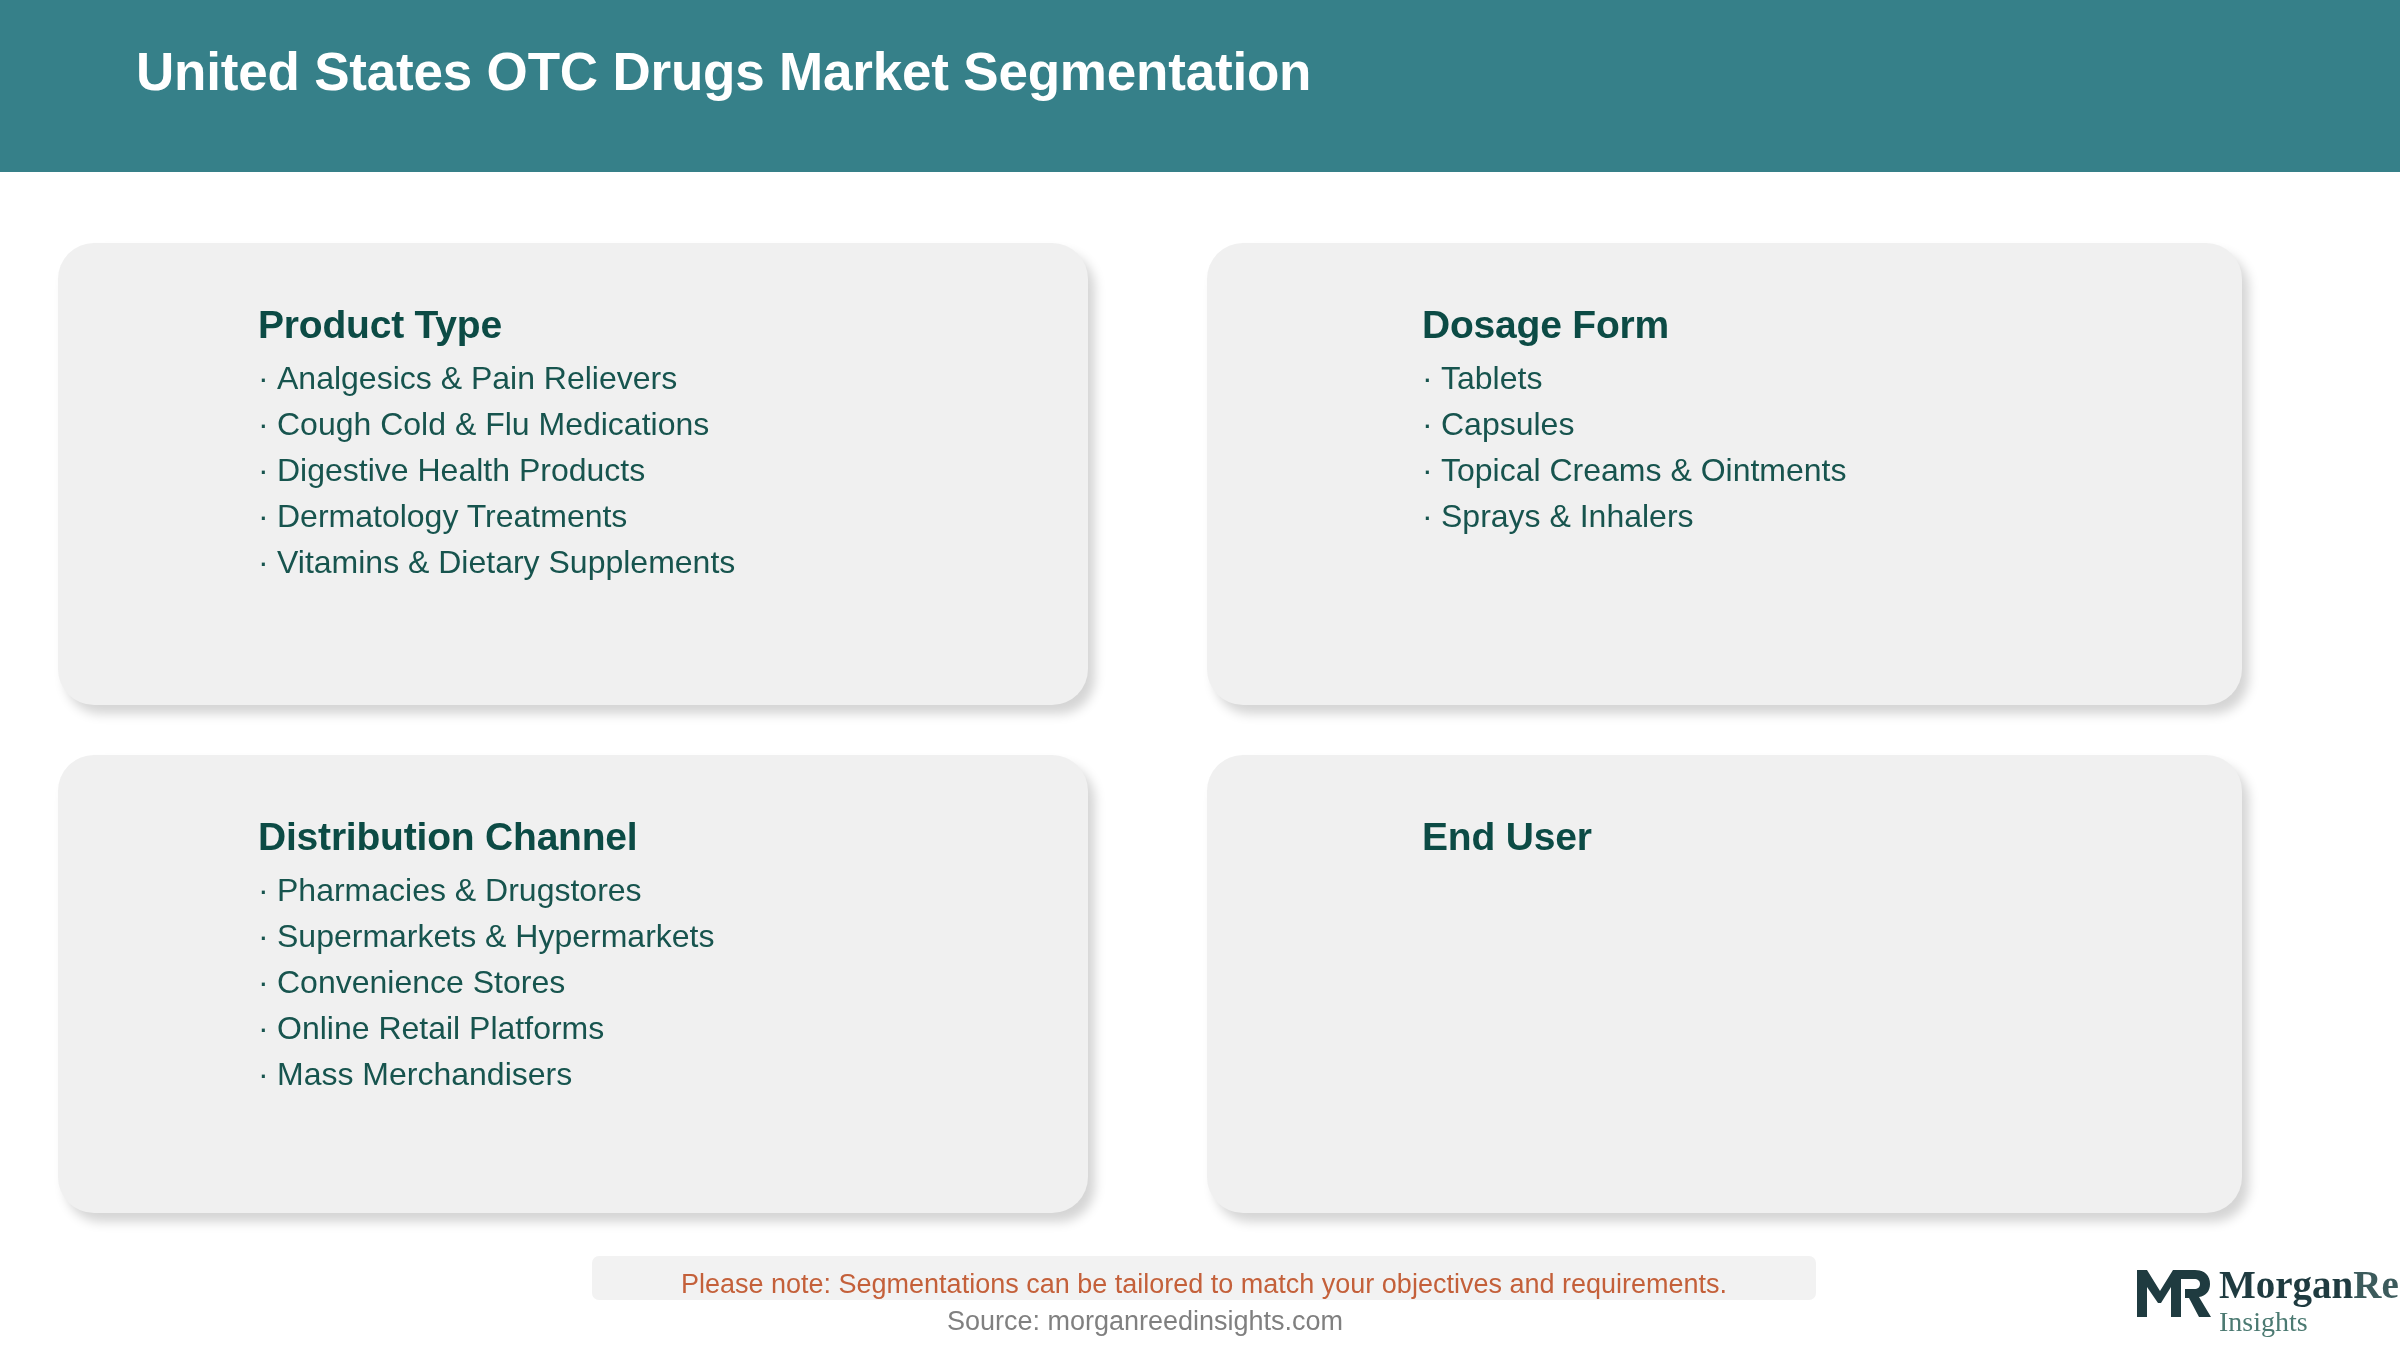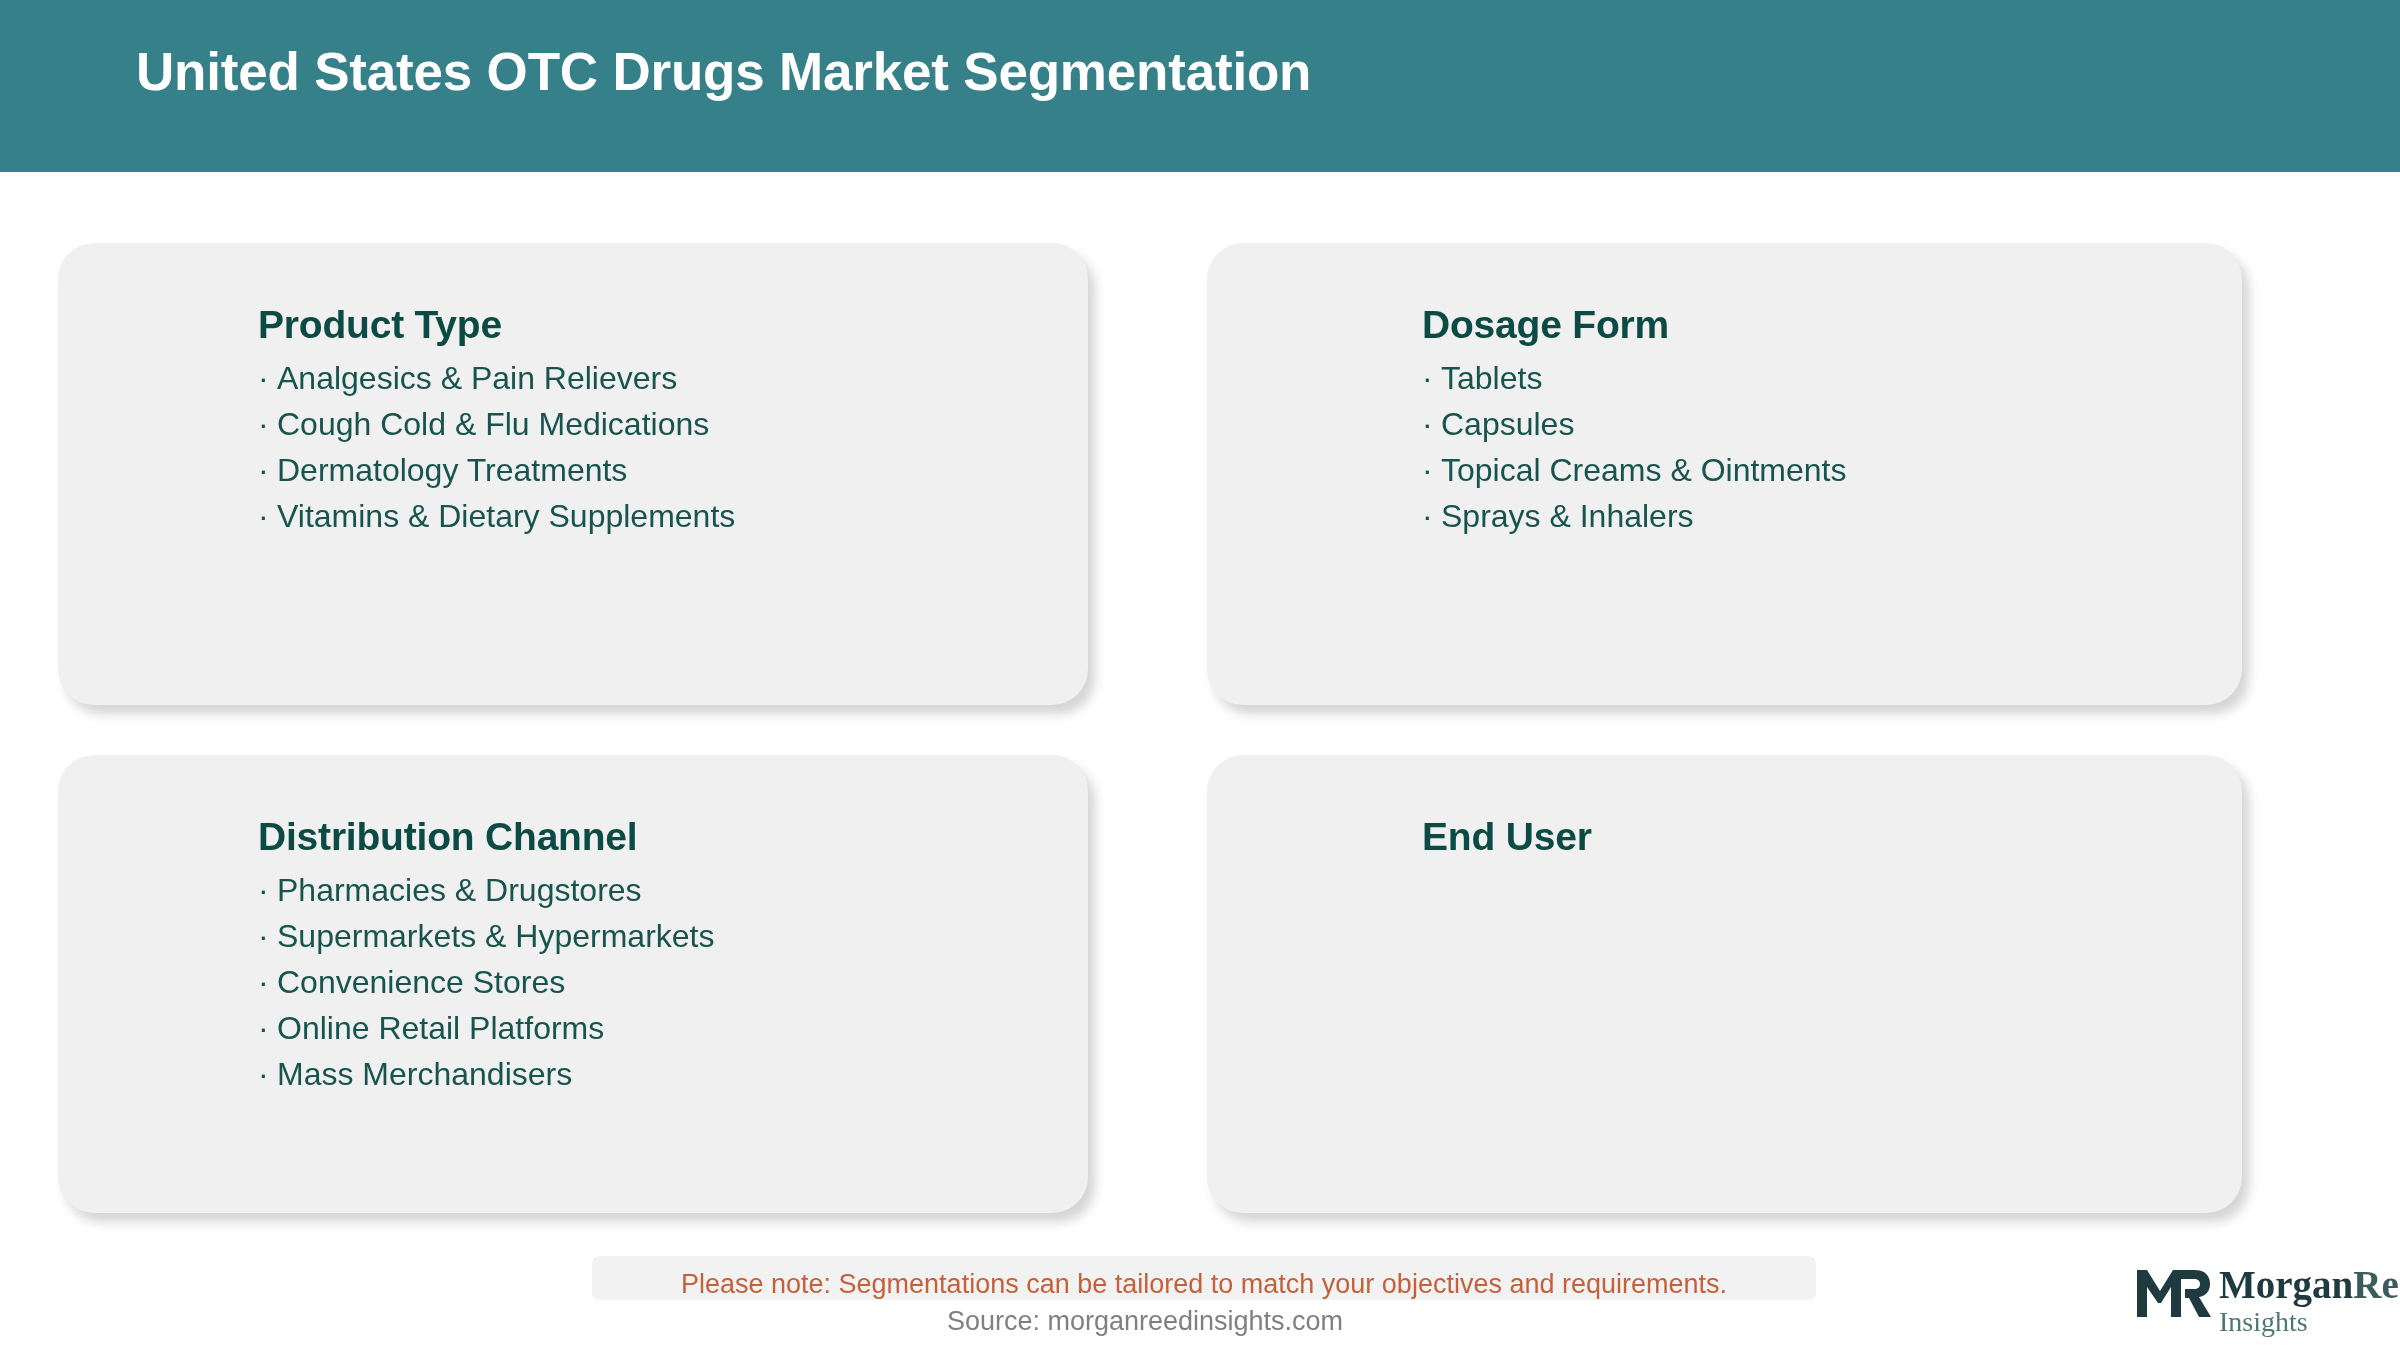--- a/index.html
+++ b/index.html
@@ -158,20 +158,21 @@
 <div class="header-bar">
   <div class="header-title">United States OTC Drugs Market Segmentation</div>
 </div>
 
 <div class="card card-1">
   <div class="card-inner">
     <div class="card-title">Product Type</div>
     <ul class="card-list">
       <li><span class="bullet">·</span><span>Analgesics &amp; Pain Relievers</span></li>
       <li><span class="bullet">·</span><span>Cough Cold &amp; Flu Medications</span></li>
+      <li><span class="bullet">·</span><span>Digestive Health Products</span></li>
       <li><span class="bullet">·</span><span>Dermatology Treatments</span></li>
       <li><span class="bullet">·</span><span>Vitamins &amp; Dietary Supplements</span></li>
     </ul>
   </div>
 </div>
 
 <div class="card card-2">
   <div class="card-inner">
     <div class="card-title">Dosage Form</div>
     <ul class="card-list">

